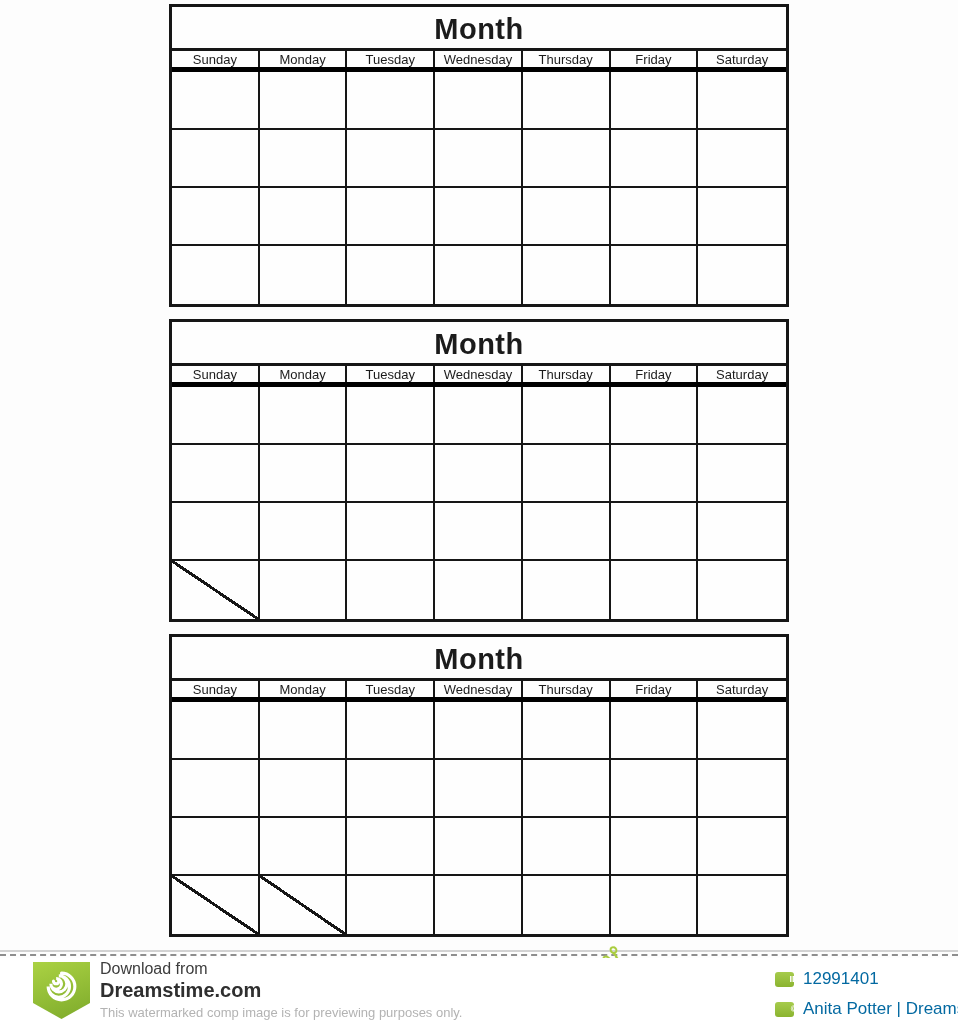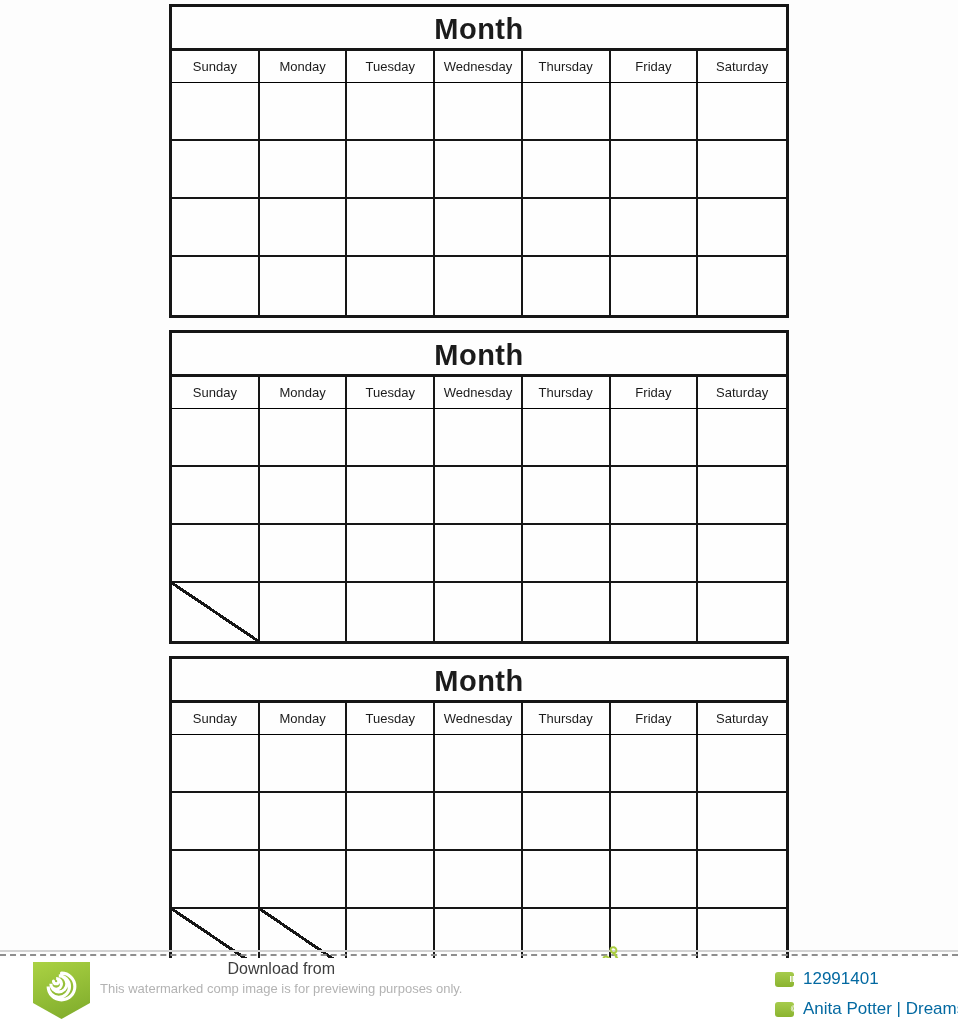--- a/index.html
+++ b/index.html
@@ -27,22 +27,22 @@
     text-align: center;
     font-size: 29px;
     font-weight: 600;
     line-height: 45px;
     color: #1b1b1b;
     letter-spacing: 0.5px;
   }
   .cal-days {
     display: grid;
     grid-template-columns: repeat(7, 1fr);
-    height: 32px;
-    border-bottom: 1px solid #000000;
+    height: 21px;
+    border-bottom: 5px solid #000000;
   }
   .day {
     border-right: 2px solid #161616;
     display: flex; align-items: center; justify-content: center;
     font-size: 13px;
     color: #1b1b1b;
   }
   .day:last-child { border-right: none; text-align: center; }
 
   .cal-grid {
@@ -85,21 +85,21 @@
   }
   .shield {
     position: absolute; left: 33px; top: 4px;
     width: 57px; height: 57px;
     background: linear-gradient(160deg, #abd243, #7daa2b);
     clip-path: polygon(0 0, 100% 0, 100% 72%, 50% 100%, 0 72%);
   }
   .shield svg { position: absolute; left: 10px; top: 6px; }
 
   .dl-block { position: absolute; left: 100px; top: 2px; }
-  .dl-from { font-size: 16px; color: #3d3d3d; text-align: center; }
+  .dl-from { font-size: 16px; color: #3d3d3d; }
   .dl-site { font-size: 20px; font-weight: bold; color: #2f2f2f; margin-top: 1px; }
   .dl-disc { font-size: 13px; color: #b3b3b3; margin-top: 3px; }
 
   .credits { position: absolute; left: 775px; top: 11px; }
   .credit-row { display: flex; align-items: center; margin-bottom: 10px; }
   .badge {
     width: 17px; height: 15px; border-radius: 3px;
     background: linear-gradient(#a6cb4c, #8bb430);
     color: #ffffff; font-size: 9px; font-weight: bold;
     display: flex; align-items: center; justify-content: center;
@@ -250,20 +250,21 @@
 <div class="footer">
 
   <div class="shield">
     <svg width="37" height="37" viewBox="0 0 36 36">
       <path d="M18 5 a13 13 0 1 1 -13 13 a10.4 10.4 0 1 0 10.4 -10.4 a7.8 7.8 0 1 1 -7.8 7.8 a5.2 5.2 0 1 0 5.2 -5.2 a2.6 2.6 0 1 1 -2.6 2.6" fill="none" stroke="#ffffff" stroke-width="3" stroke-linecap="round"></path>
     </svg>
   </div>
 
   <div class="dl-block">
     <div class="dl-from">Download from</div>
+    <div class="dl-site">Dreamstime.com</div>
     <div class="dl-disc">This watermarked comp image is for previewing purposes only.</div>
   </div>
 
   <div class="credits">
     <div class="credit-row">
       <span class="badge">ID</span>
       <span class="credit-text">12991401</span>
     </div>
     <div class="credit-row">
       <span class="badge">©</span>

